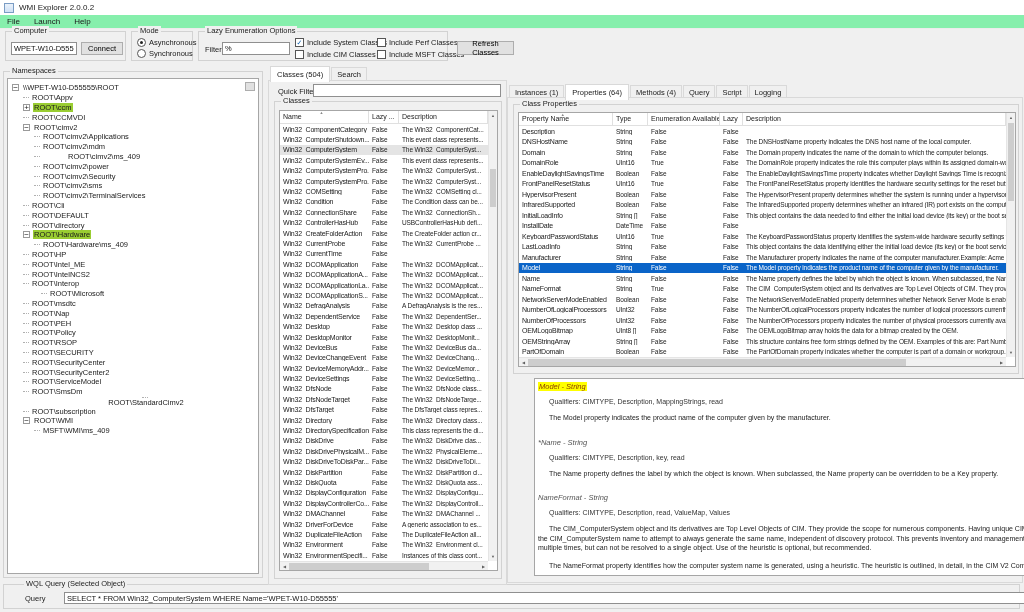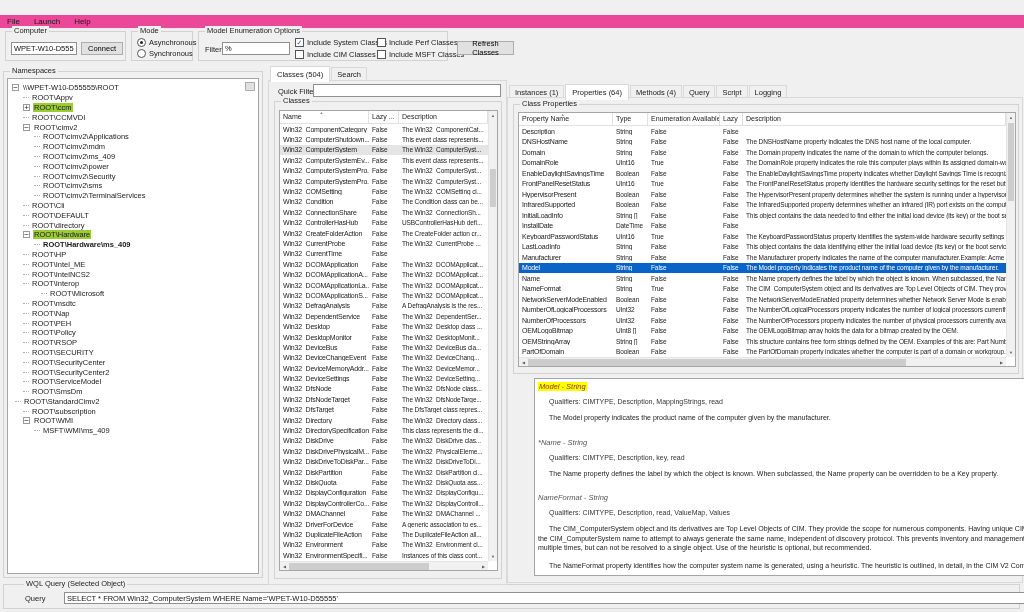--- a/index.html
+++ b/index.html
@@ -2,21 +2,21 @@
 <html style="--selection-blue: #0a64c8; --namespace-highlight-green: #9acd32; --detail-highlight-yellow: #ffff00; --inactive-selection-gray: #e4e4e4;"><head>
 <meta charset="utf-8">
 <style>
   html,body{margin:0;padding:0;}
   body{width:1024px;height:612px;background:#f0f0f0;font-family:"Liberation Sans",sans-serif;font-size:7.5px;color:#1a1a1a;overflow:hidden;}
   #app{position:relative;width:1024px;height:612px;}
 
   
   .titlebar{position:absolute;left:0;top:0;width:100%;height:15px;background:#ffffff;display:flex;align-items:center;box-sizing:border-box;padding-left:4px;font-size:8px;}
   .app-icon{width:8px;height:8px;border:1px solid #7a9cc4;background:linear-gradient(#eaf2fb,#cfe0f5);display:inline-block;margin-right:5px;flex:none;}
-  .menubar{position:absolute;left:0;top:15px;width:100%;height:14px;background:#ec4899;display:flex;align-items:center;font-size:8px;border-bottom:1px solid #ececec;box-sizing:border-box;}
+  .menubar{position:absolute;left:0;top:15px;width:100%;height:14px;background:#86efac;display:flex;align-items:center;font-size:8px;border-bottom:1px solid #ececec;box-sizing:border-box;}
   .menu-item{padding:2px 7px;}
 
   
   .fieldset{position:absolute;border:1px solid #d2d2d2;background:#f0f0f0;box-sizing:border-box;}
   .fs-label{position:absolute;top:-6px;left:6px;background:#f0f0f0;padding:0 2px;white-space:nowrap;color:#222;}
 
   .txt{position:absolute;border:1px solid #8f8f8f;background:#fff;font-family:inherit;font-size:7.5px;padding:0 2px;box-sizing:border-box;color:#111;}
   .btn{position:absolute;border:1px solid #adadad;background:#e1e1e1;font-family:inherit;font-size:7.5px;text-align:center;box-sizing:border-box;display:flex;align-items:center;justify-content:center;cursor:default;}
 
   .radio-row{display:flex;align-items:center;gap:3px;height:11px;}
@@ -79,20 +79,24 @@
   .d-line.indent{text-indent:11px;}
   .d-para{margin-top:8px;}
 
   .wql-label{position:absolute;color:#222;}
 </style>
 </head>
 <body>
 
 <div id="app">
 
+  <div class="titlebar">
+    <span class="app-icon"></span>
+    <span>WMI Explorer 2.0.0.2</span>
+  </div>
 
   <div class="menubar" id="menubar">
       <span class="menu-item">File</span>
       <span class="menu-item">Launch</span>
       <span class="menu-item">Help</span>
     </div>
 
   <div class="fieldset" id="fs-computer" style="left:5px;top:31px;width:121px;height:30px;">
     <span class="fs-label">Computer</span>
     <input class="txt" style="left: 5px; top: 10px; width: 66px; height: 13px;" value="WPET-W10-D55555">
@@ -107,21 +111,21 @@
           <span>Asynchronous</span>
         </div>
         <div class="radio-row">
           <span class="radio"></span>
           <span>Synchronous</span>
         </div>
       </div>
   </div>
 
   <div class="fieldset" style="left:198px;top:31px;width:250px;height:30px;">
-    <span class="fs-label">Model Enumeration Options</span>
+    <span class="fs-label">Lazy Enumeration Options</span>
     <span style="position:absolute;left:6px;top:13px;">Filter:</span>
     <input class="txt" style="left: 23px; top: 10px; width: 68px; height: 13px;" value="%">
     <div class="check-grid" id="enum-checks" style="left:96px;top:4px;">
         <div class="check-row">
           <span class="checkbox">✓</span>
           <span>Include System Classes</span>
         </div>
         <div class="check-row">
           <span class="checkbox"></span>
           <span>Include CIM Classes</span>
@@ -163,21 +167,21 @@
             <span class="tree-label">ROOT\cimv2</span>
           </div>
           <div class="tree-row" style="padding-left: 26px;">
             <span class="dash"></span>
             <span class="tree-label">ROOT\cimv2\Applications</span>
           </div>
           <div class="tree-row" style="padding-left: 26px;">
             <span class="dash"></span>
             <span class="tree-label">ROOT\cimv2\mdm</span>
           </div>
-          <div class="tree-row" style="padding-left: 26px;">
+          <div class="tree-row" style="padding-left: 26px; gap: 25px;">
             <span class="dash"></span>
             <span class="tree-label">ROOT\cimv2\ms_409</span>
           </div>
           <div class="tree-row" style="padding-left: 26px;">
             <span class="dash"></span>
             <span class="tree-label">ROOT\cimv2\power</span>
           </div>
           <div class="tree-row" style="padding-left: 26px;">
             <span class="dash"></span>
             <span class="tree-label">ROOT\cimv2\Security</span>
@@ -199,21 +203,21 @@
             <span class="tree-label">ROOT\DEFAULT</span>
           </div>
           <div class="tree-row" style="padding-left: 15px;">
             <span class="dash"></span>
             <span class="tree-label">ROOT\directory</span>
           </div>
           <div class="tree-row" style="padding-left: 15px;">
             <span class="expander">−</span>
             <span class="tree-label hl">ROOT\Hardware</span>
           </div>
-          <div class="tree-row" style="padding-left: 26px; font-weight: bold;">
+          <div class="tree-row" style="padding-left: 26px;">
             <span class="dash"></span>
             <span class="tree-label">ROOT\Hardware\ms_409</span>
           </div>
           <div class="tree-row" style="padding-left: 15px;">
             <span class="dash"></span>
             <span class="tree-label">ROOT\HP</span>
           </div>
           <div class="tree-row" style="padding-left: 15px;">
             <span class="dash"></span>
             <span class="tree-label">ROOT\Intel_ME</span>
@@ -263,21 +267,21 @@
             <span class="tree-label">ROOT\SecurityCenter2</span>
           </div>
           <div class="tree-row" style="padding-left: 15px;">
             <span class="dash"></span>
             <span class="tree-label">ROOT\ServiceModel</span>
           </div>
           <div class="tree-row" style="padding-left: 15px;">
             <span class="dash"></span>
             <span class="tree-label">ROOT\SmsDm</span>
           </div>
-          <div class="tree-row" style="padding-left: 7px;">
+          <div class="tree-row" style="padding-left: 26px; flex-direction: column;">
             <span class="dash"></span>
             <span class="tree-label">ROOT\StandardCimv2</span>
           </div>
           <div class="tree-row" style="padding-left: 15px;">
             <span class="dash"></span>
             <span class="tree-label">ROOT\subscription</span>
           </div>
           <div class="tree-row" style="padding-left: 15px;">
             <span class="expander">−</span>
             <span class="tree-label">ROOT\WMI</span>

